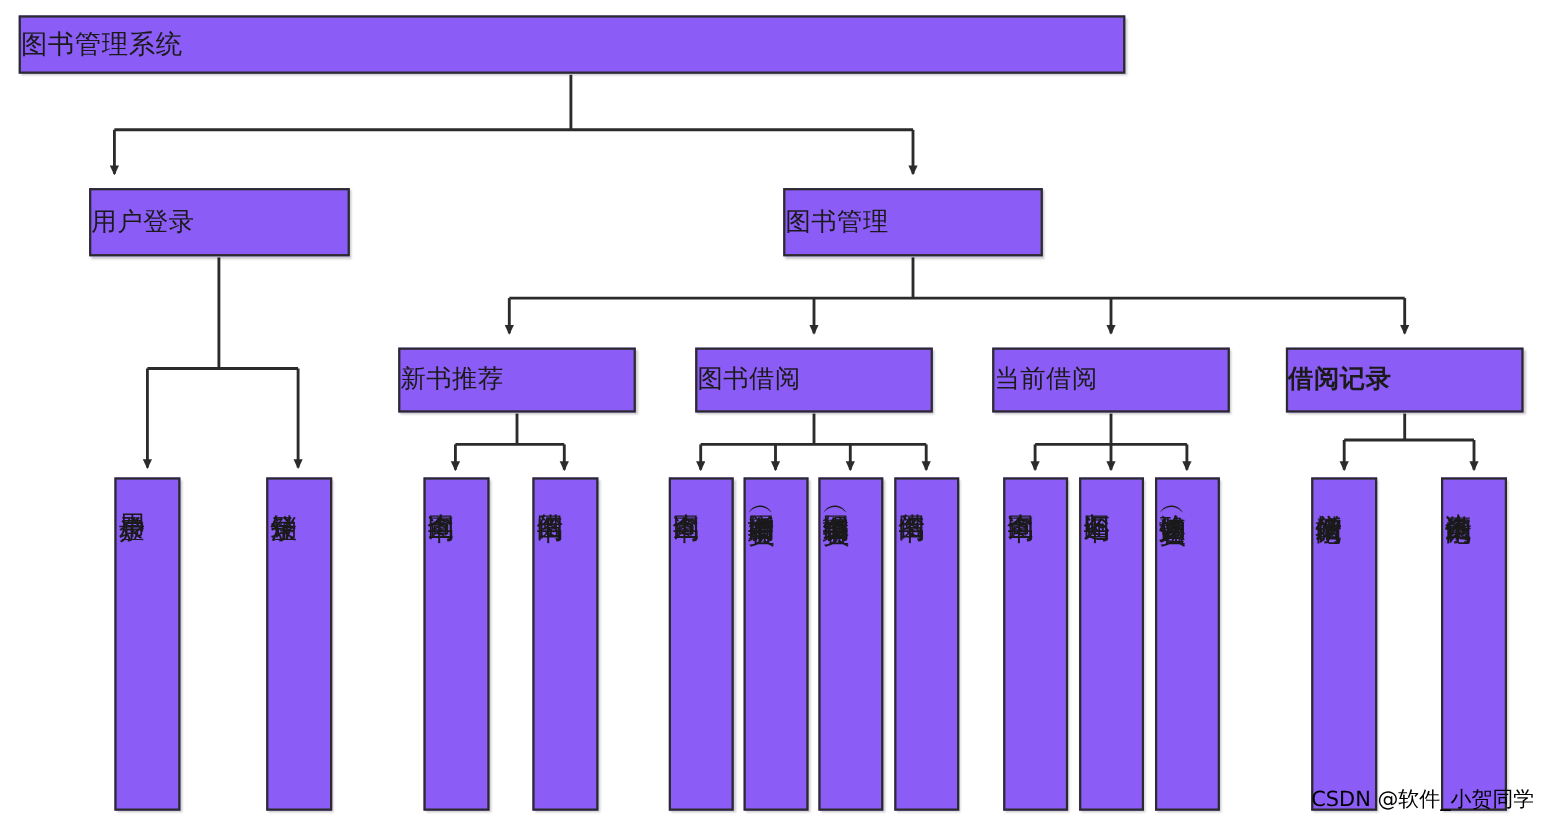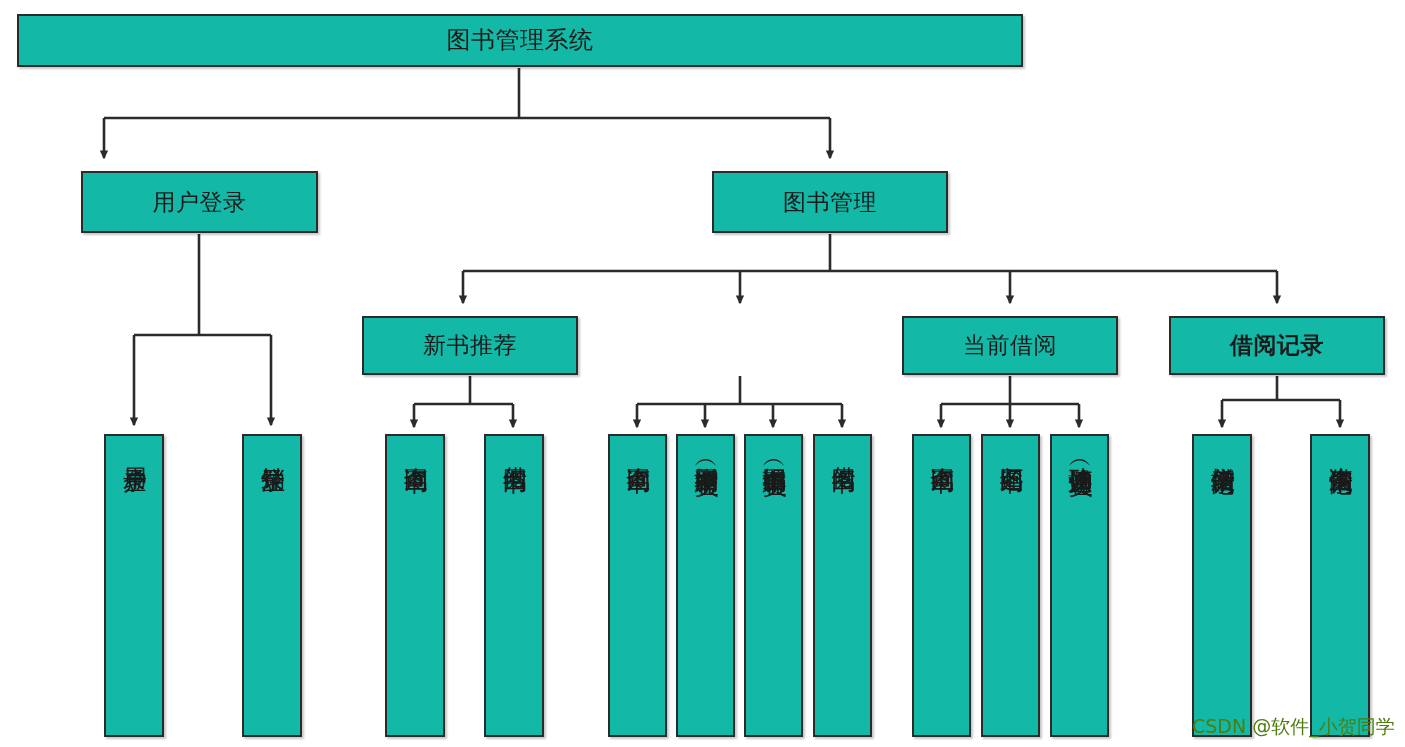--- a/index.html
+++ b/index.html
@@ -21,26 +21,25 @@
     position: absolute;
     left: 0;
     top: 0;
     width: 1405px;
     height: 747px;
     pointer-events: none;
   }
   .node {
     position: absolute;
     box-sizing: border-box;
-    background: #14b8a6;
+    background: #8b5cf6;
     border: 2px solid #2b2b2b;
     box-shadow: 2px 2px 2px rgba(0,0,0,0.22);
     display: flex;
     align-items: center;
-    justify-content: center;
     color: #1a1a1a;
   }
   .node .label {
     text-align: center;
     line-height: 1.05;
     white-space: nowrap;
   }
   .node.horizontal .label {
     font-size: 23px;
     letter-spacing: 0.5px;
@@ -56,21 +55,21 @@
     writing-mode: vertical-rl;
     text-orientation: upright;
     font-size: 24px;
     line-height: 1.08;
     letter-spacing: 1px;
     white-space: nowrap;
   }
   .watermark {
     position: absolute;
     font-size: 19px;
-    color: #4d7c0f;
+    color: #000000;
     white-space: nowrap;
     font-family: "DejaVu Sans", "Liberation Sans", sans-serif;
   }
 </style>
 </head>
 <body>
 
 <div id="canvas">
 
   <svg class="wires" viewBox="0 0 1405 747">
@@ -144,20 +143,23 @@
   </div>
 
   <div class="node horizontal" style="left:362px; top:316px; width:216px; height:59px;">
     <span class="label">新书推荐</span>
   </div>
 
   <div class="node horizontal" style="left:712px; top:171px; width:236px; height:62px;">
     <span class="label">图书管理</span>
   </div>
 
+  <div class="node horizontal" style="left:632px; top:316px; width:216px; height:59px;">
+    <span class="label">图书借阅</span>
+  </div>
 
   <div class="node horizontal" style="left:902px; top:316px; width:216px; height:59px;">
     <span class="label">当前借阅</span>
   </div>
 
   <div class="node horizontal" style="left:1169px; top:316px; width:216px; height:59px;font-weight:bold;">
     <span class="label">借阅记录</span>
   </div>
 
   <div class="node vertical" style="left:104px; top:434px; width:60px; height:303px;">

